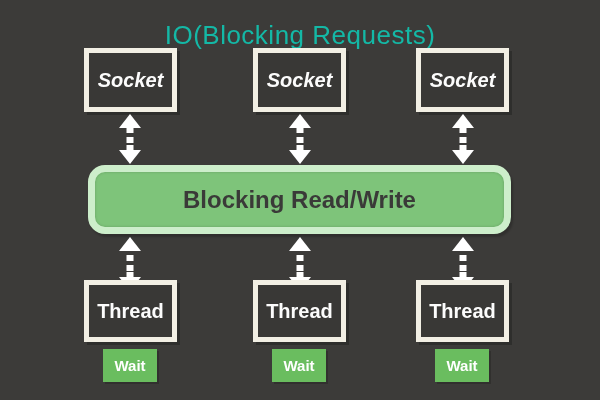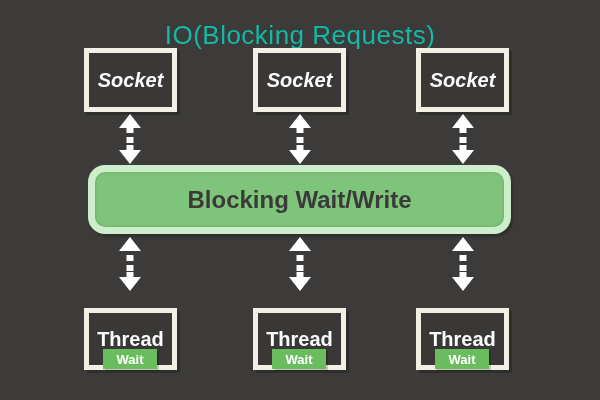--- a/index.html
+++ b/index.html
@@ -34,21 +34,21 @@
     background: #393836;
     box-shadow: 3px 3px 0 rgba(0,0,0,0.22);
     display: flex;
     align-items: center;
     justify-content: center;
     color: #fcfcfc;
     font-size: 20px;
     font-weight: 700;
   }
   .socket { top: 48px; height: 64px; font-style: italic; }
-  .thread { top: 308px; height: 62px; text-align: center; }
+  .thread { top: 280px; height: 62px; text-align: center; }
   .col1 { left: 84px; }
   .col2 { left: 253px; }
   .col3 { left: 416px; }
 
   .green-bar {
     position: absolute;
     box-sizing: border-box;
     left: 88px;
     top: 165px;
     width: 423px;
@@ -71,28 +71,28 @@
   .arrow-top { top: 114px; height: 50px; }
   .arrow-bottom { top: 237px; height: 54px; }
   .a-col1 { left: 118px; }
   .a-col2 { left: 288px; }
   .a-col3 { left: 451px; }
 
   .wait-badge {
     position: absolute;
     top: 349px;
     width: 54px;
-    height: 20px;
+    height: 33px;
     background: #6abd5f;
     box-shadow: 2px 2px 0 rgba(0,0,0,0.18);
     display: flex;
     align-items: center;
     justify-content: center;
     color: #ffffff;
-    font-size: 13px;
+    font-size: 15px;
     font-weight: 700;
     z-index: 2;
   }
   .b-col1 { left: 103px; }
   .b-col2 { left: 272px; }
   .b-col3 { left: 435px; }
 </style>
 </head>
 <body>
 
@@ -126,21 +126,21 @@
   </svg>
   <svg class="arrow arrow-top a-col3" viewBox="0 0 24 50">
     <polygon points="12,0 23,14 1,14" fill="#ffffff"></polygon>
     <rect x="8.5" y="14" width="7" height="5" fill="#ffffff"></rect>
     <rect x="8.5" y="23" width="7" height="6" fill="#ffffff"></rect>
     <rect x="8.5" y="31" width="7" height="5" fill="#ffffff"></rect>
     <polygon points="12,50 23,36 1,36" fill="#ffffff"></polygon>
   </svg>
 
   <div class="green-bar">
-    <span>Blocking Wait/Write</span>
+    <span>Blocking Read/Write</span>
   </div>
 
   <svg class="arrow arrow-bottom a-col1" viewBox="0 0 24 54">
     <polygon points="12,0 23,14 1,14" fill="#ffffff"></polygon>
     <rect x="8.5" y="18" width="7" height="6" fill="#ffffff"></rect>
     <rect x="8.5" y="28" width="7" height="6" fill="#ffffff"></rect>
     <rect x="8.5" y="35" width="7" height="5" fill="#ffffff"></rect>
     <polygon points="12,54 23,40 1,40" fill="#ffffff"></polygon>
   </svg>
   <svg class="arrow arrow-bottom a-col2" viewBox="0 0 24 54">

